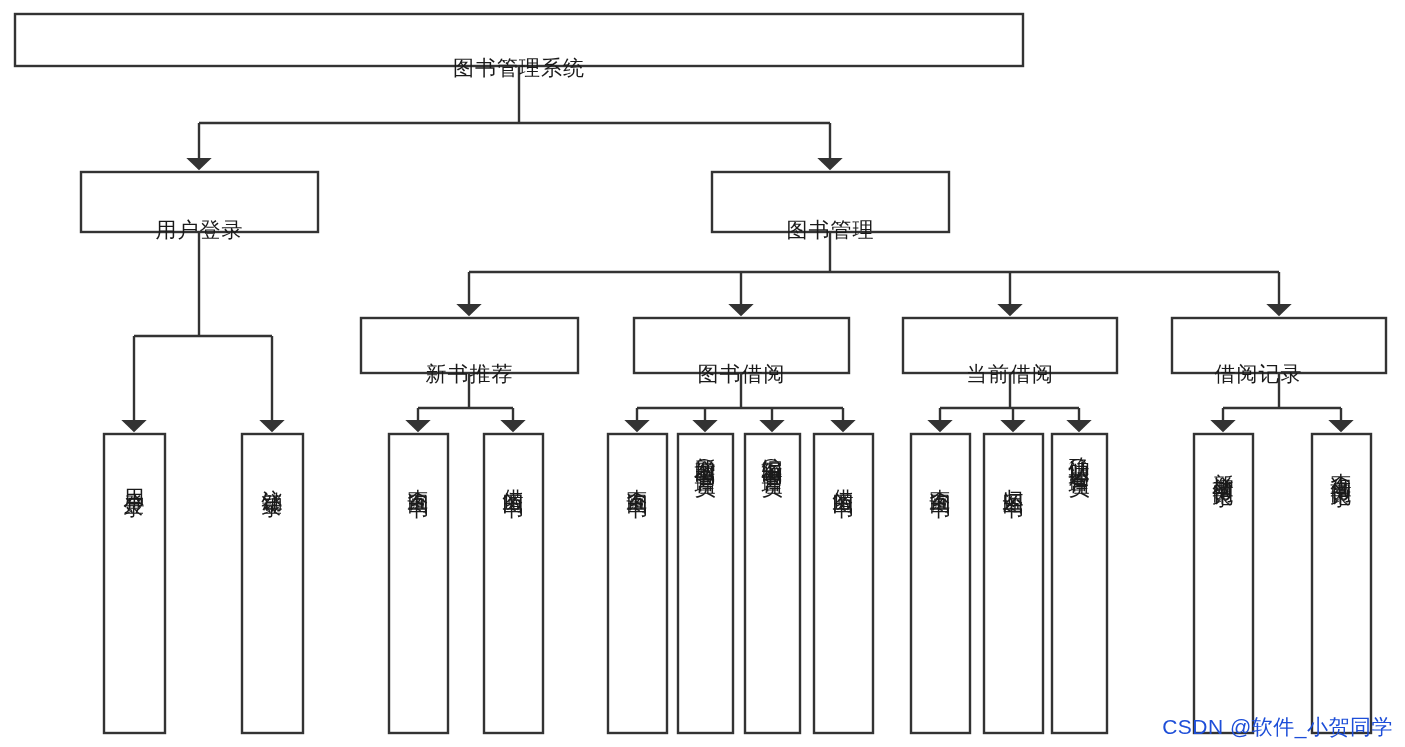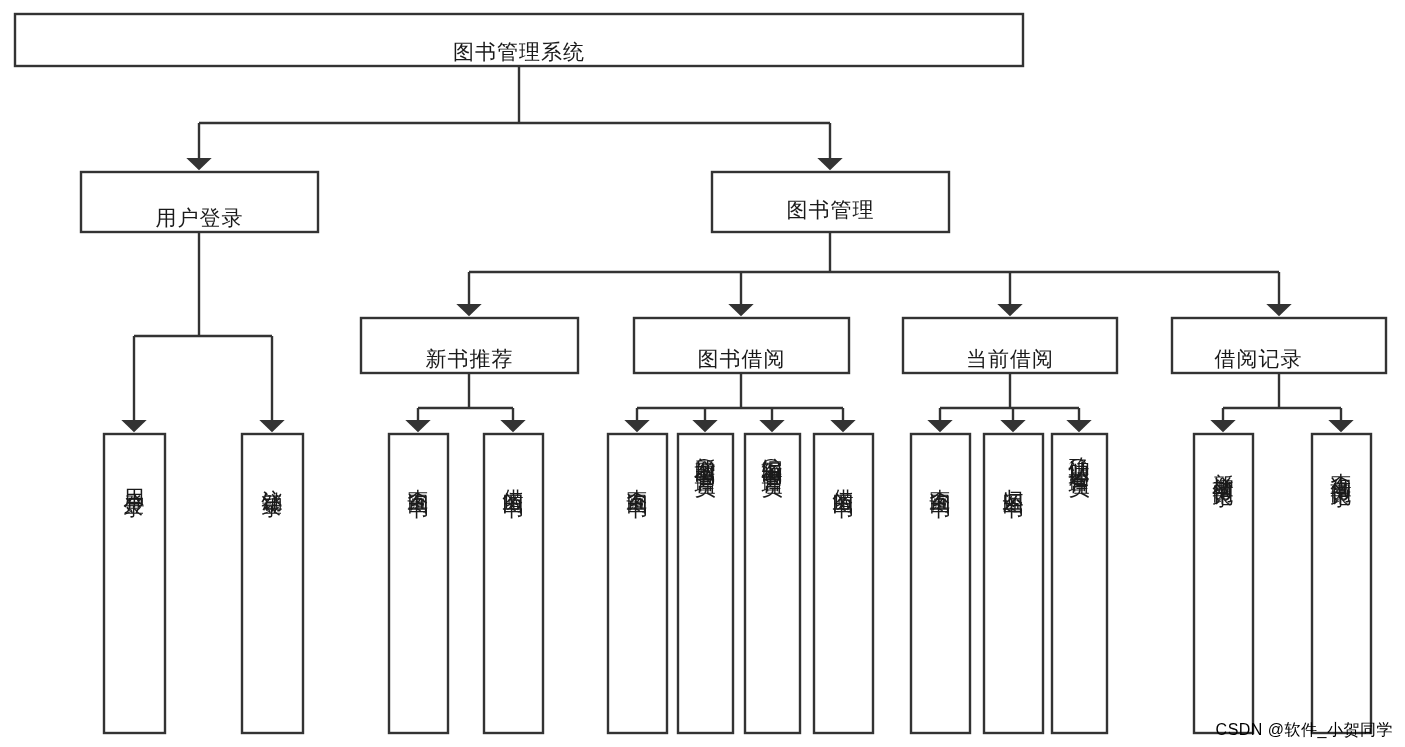--- a/index.html
+++ b/index.html
@@ -49,34 +49,35 @@
     font-size: 21px;
     line-height: 1;
     letter-spacing: 3px;
     color: #1a1a1a;
     white-space: nowrap;
     font-family: "Liberation Sans", "DejaVu Sans", sans-serif;
   }
   .hwrap {
     position: absolute;
     display: flex;
-    align-items: flex-end;
+    align-items: center;
     justify-content: center;
     pointer-events: none;
     font-size: 21px;
     color: #1a1a1a;
     letter-spacing: 1px;
     font-family: "Liberation Sans", "DejaVu Sans", sans-serif;
+    margin-top: 28px;
   }
   #watermark {
     position: absolute;
     right: 12px;
     bottom: 6px;
-    font-size: 16px;
-    color: #000000;
+    font-size: 21px;
+    color: #1d4ed8;
     letter-spacing: 0.5px;
     font-family: "Liberation Sans", "DejaVu Sans", sans-serif;
     white-space: nowrap;
   }
 </style>
 </head>
 <body>
 
 <div id="diagram-root">
 
@@ -152,21 +153,21 @@
     <path class="nline" marker-end="url(#arrowhead)" d="M1341,408 L1341,425"></path>
   </svg>
 
   <div class="hwrap" style="left:15px; top:14px; width:1008px; height:52px;">
     <span>图书管理系统</span>
   </div>
 
   <div class="hwrap" style="left:81px; top:172px; width:237px; height:60px;">
     <span>用户登录</span>
   </div>
-  <div class="hwrap" style="left:712px; top:164px; width:237px; height:60px;">
+  <div class="hwrap" style="left:712px; top:172px; width:237px; height:60px;">
     <span>图书管理</span>
   </div>
 
   <div class="hwrap" style="left:634px; top:318px; width:215px; height:55px;">
     <span>图书借阅</span>
   </div>
   <div class="hwrap" style="left:361px; top:318px; width:217px; height:55px;">
     <span>新书推荐</span>
   </div>
   <div class="hwrap" style="left:903px; top:318px; width:214px; height:55px;border-radius:20px;">

